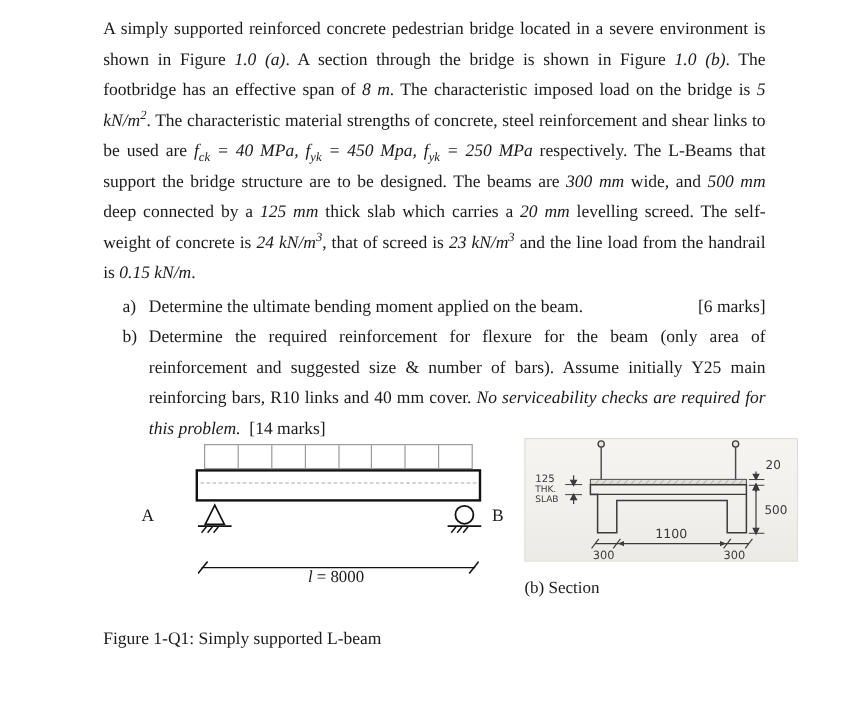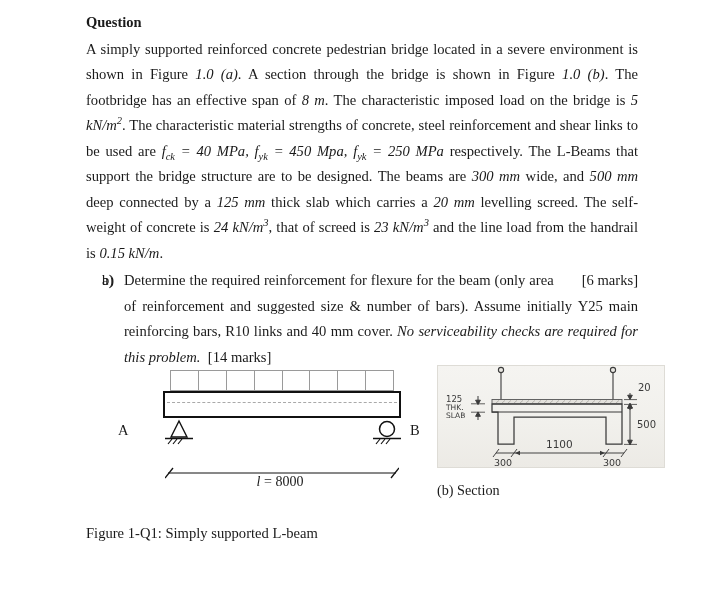--- a/index.html
+++ b/index.html
@@ -205,27 +205,27 @@
     font-size: 14.6px;
   }
 </style>
 </head>
 <body>
 
 <div class="page">
 
   <div class="content">
 
-    <div class="q-heading">Question</div>
 
     <p class="para" id="para-host"><span>A simply supported reinforced concrete pedestrian bridge located in a severe environment is shown in Figure </span><span style="font-style: italic;">1.0 (a)</span><span>. A section through the bridge is shown in Figure </span><span style="font-style: italic;">1.0 (b)</span><span>. The footbridge has an effective span of </span><span style="font-style: italic;">8 m</span><span>. The characteristic imposed load on the bridge is </span><span style="font-style: italic;">5 kN/m<sup>2</sup></span><span>. The characteristic material strengths of concrete, steel reinforcement and shear links to be used are </span><span style="font-style: italic;">f<sub>ck</sub> = 40 MPa, f<sub>yk</sub> = 450 Mpa, f<sub>yk</sub> = 250 MPa</span><span> respectively. The L-Beams that support the bridge structure are to be designed. The beams are </span><span style="font-style: italic;">300 mm</span><span> wide, and </span><span style="font-style: italic;">500 mm</span><span> deep connected by a </span><span style="font-style: italic;">125 mm</span><span> thick slab which carries a </span><span style="font-style: italic;">20 mm</span><span> levelling screed. The self-weight of concrete is </span><span style="font-style: italic;">24 kN/m<sup>3</sup></span><span>, that of screed is </span><span style="font-style: italic;">23 kN/m<sup>3</sup></span><span> and the line load from the handrail is </span><span style="font-style: italic;">0.15 kN/m</span><span>.</span></p>
 
     <ol class="parts">
       <li>
         <span class="marker">a)</span>
+        <span>Determine the ultimate bending moment applied on the beam.</span>
         <span class="marks">[6 marks]</span>
       </li>
       <li id="part-b-host">
         <span class="marker">b)</span>
         <span id="part-b-text">Determine the required reinforcement for flexure for the beam (only area of reinforcement and suggested size &amp; number of bars). Assume initially Y25 main reinforcing bars, R10 links and 40 mm cover. <i>No serviceability checks are required for this problem.</i><span>&nbsp; [14 marks]</span></span>
       </li>
     </ol>
   </div>
 
   <div class="figures">

